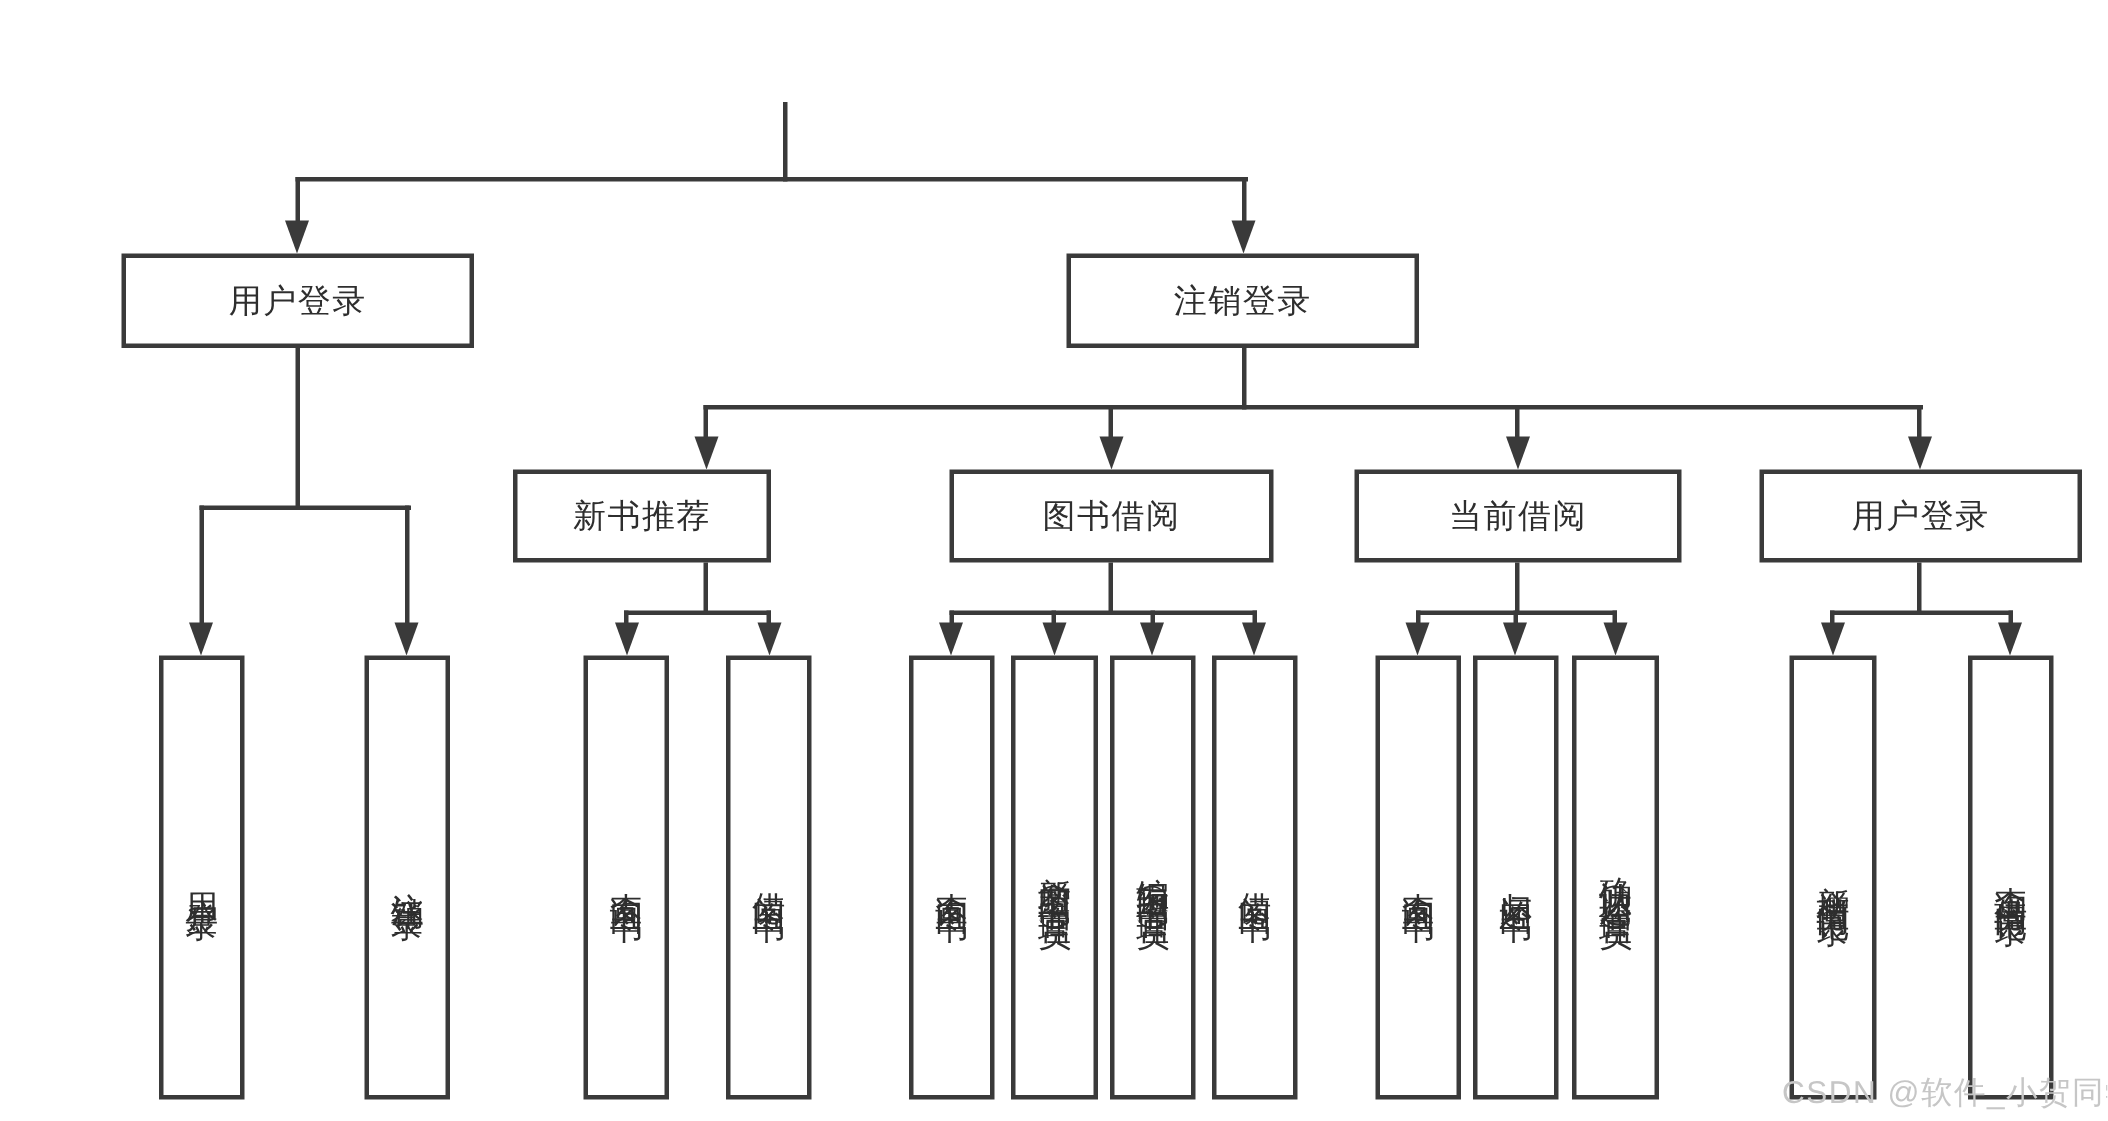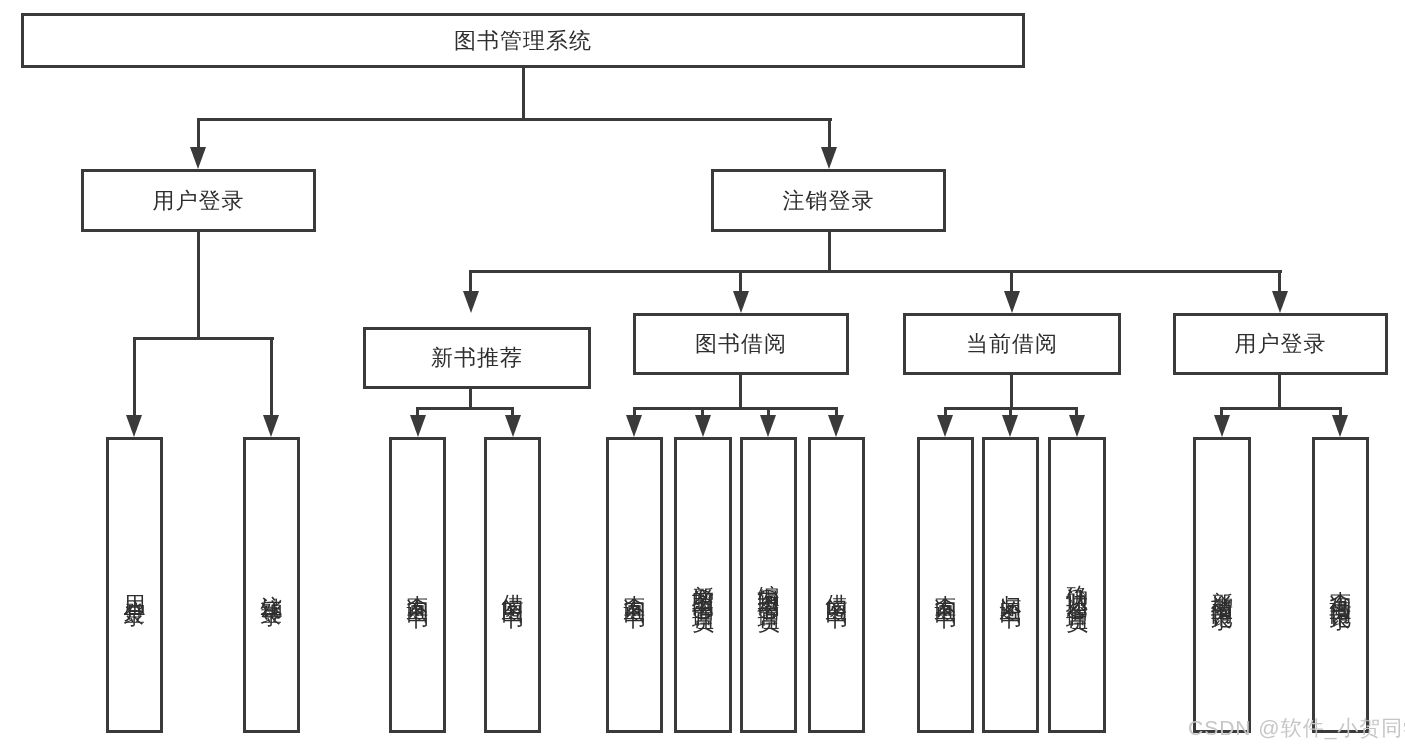--- a/index.html
+++ b/index.html
@@ -123,32 +123,29 @@
       <div class="tri" style="left: 695px; top: 415px;"></div>
       <div class="tri" style="left: 760px; top: 415px;"></div>
       <div class="tri" style="left: 828px; top: 415px;"></div>
       <div class="tri" style="left: 937px; top: 415px;"></div>
       <div class="tri" style="left: 1002px; top: 415px;"></div>
       <div class="tri" style="left: 1069px; top: 415px;"></div>
       <div class="tri" style="left: 1214px; top: 415px;"></div>
       <div class="tri" style="left: 1332px; top: 415px;"></div>
     </div>
 
-  <div class="hbox" style="left:21px; top:13px; width:1004px; height:55px;">
-    <span>图书管理系统</span>
-  </div>
 
   <div class="hbox" style="left:81px; top:169px; width:235px; height:63px;">
     <span>用户登录</span>
   </div>
   <div class="hbox" style="left:711px; top:169px; width:235px; height:63px;">
     <span>注销登录</span>
   </div>
 
-  <div class="hbox" style="left:363px; top:313px; width:228px; height:62px;margin-top:14px;">
+  <div class="hbox" style="left:342px; top:313px; width:172px; height:62px;">
     <span>新书推荐</span>
   </div>
   <div class="hbox" style="left:903px; top:313px; width:218px; height:62px;">
     <span>当前借阅</span>
   </div>
   <div class="hbox" style="left:633px; top:313px; width:216px; height:62px;">
     <span>图书借阅</span>
   </div>
   <div class="hbox" style="left:1173px; top:313px; width:215px; height:62px;">
     <span>用户登录</span>

